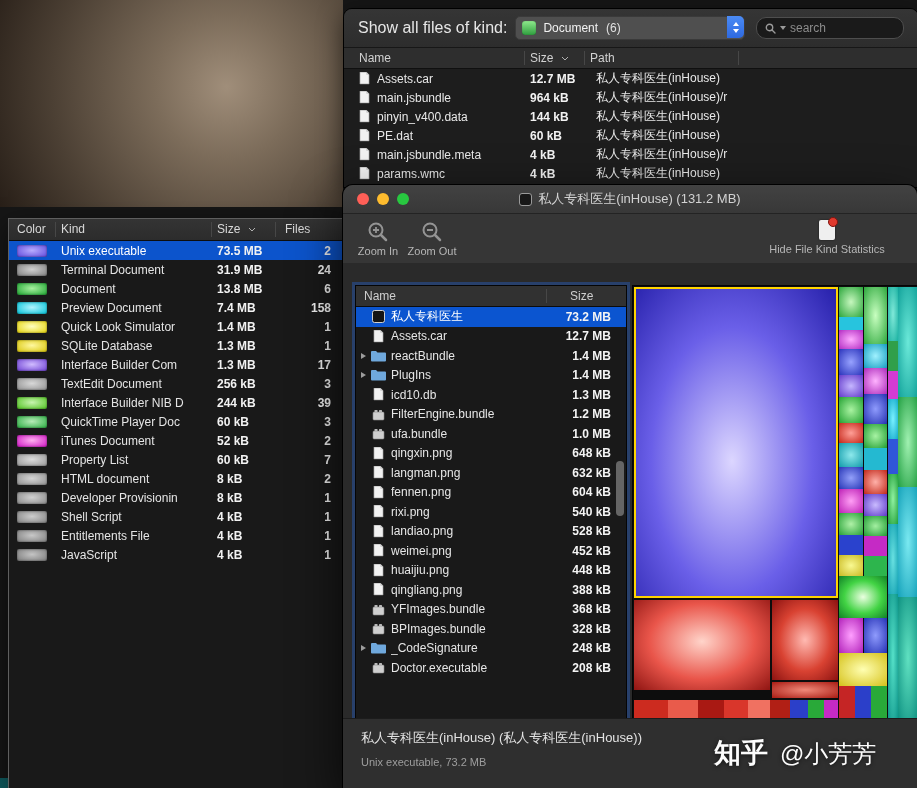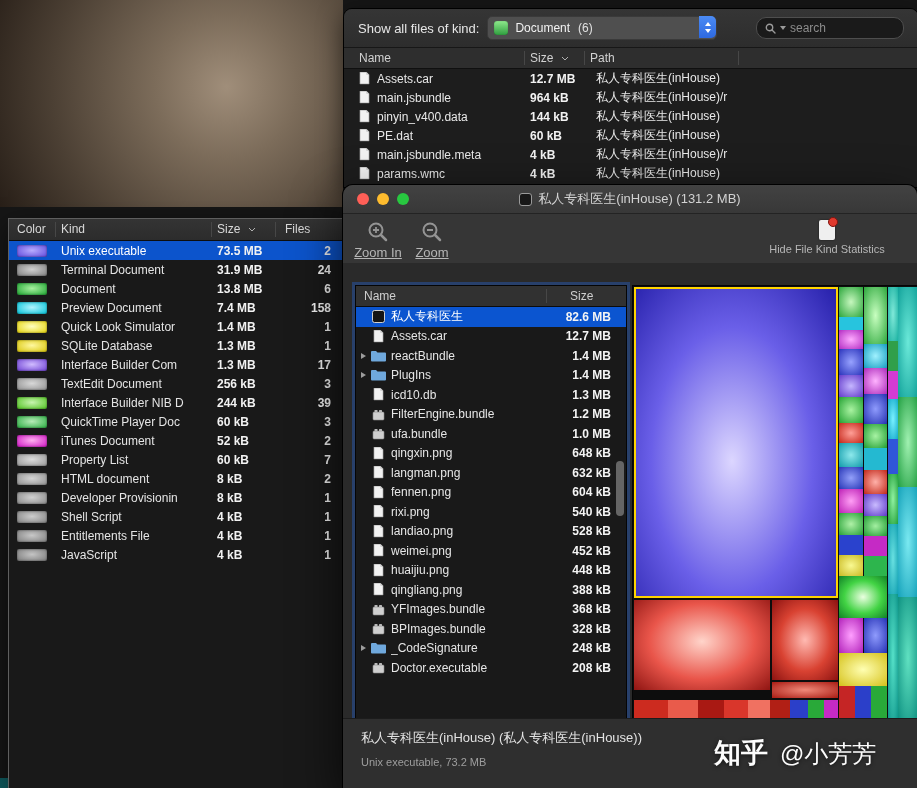--- a/index.html
+++ b/index.html
@@ -17,21 +17,21 @@
     color:#fcfcfc;text-shadow:0 1px 4px rgba(0,0,0,.6);}
   .wm-brand{font-size:27px;font-weight:700;text-align:center;}
   .wm-user{font-size:24px;font-weight:400;}
 
   
   .files-win{position:absolute;left:343px;top:8px;width:574px;height:178px;z-index:1;
     background:#1d1d1d;border:1px solid #000;border-radius:9px 9px 0 0;overflow:hidden;
     box-shadow:0 8px 24px rgba(0,0,0,.55);}
   .fw-toolbar{height:38px;background:linear-gradient(#353535,#2d2d2d);border-bottom:1px solid #171717;
     display:flex;align-items:center;padding:0 14px;}
-  .fw-label{font-size:13px;color:#e6e6e6;white-space:nowrap;}
+  .fw-label{font-size:16px;color:#e6e6e6;white-space:nowrap;}
   .fw-dropdown{margin-left:8px;width:228px;height:22px;background:#4f4f4f;border:1px solid #3a3a3a;
     border-radius:5px;display:flex;align-items:center;position:relative;cursor:default;}
   .chip{width:14px;height:14px;border-radius:3px;margin:0 7px 0 6px;
     background:linear-gradient(#8ee88c,#2f9e3f);box-shadow:inset 0 0 1px rgba(0,0,0,.5);}
   .fw-dd-text{font-size:12px;color:#f2f2f2;}
   .fw-dd-count{font-size:12px;color:#e0e0e0;margin-left:8px;}
   .stepper{position:absolute;right:0;top:-1px;width:17px;height:22px;border-radius:0 5px 5px 0;
     background:linear-gradient(#4b8bf5,#2e69e0);display:flex;flex-direction:column;align-items:center;justify-content:center;gap:3px;}
   .tri-up{width:0;height:0;border-left:3.5px solid transparent;border-right:3.5px solid transparent;border-bottom:4px solid #fff;}
   .tri-dn{width:0;height:0;border-left:3.5px solid transparent;border-right:3.5px solid transparent;border-top:4px solid #fff;}
@@ -68,21 +68,21 @@
     background:#2d2d2d;border-radius:10px 10px 0 0;overflow:hidden;
     box-shadow:0 18px 50px rgba(0,0,0,.75),0 0 0 1px #000;}
   .titlebar{height:28px;background:linear-gradient(#424242,#383838);border-bottom:1px solid #232323;
     position:relative;display:flex;align-items:center;justify-content:center;}
   .lights{position:absolute;left:14px;top:8px;display:flex;gap:8px;}
   .light{width:12px;height:12px;border-radius:50%;}
   .title-wrap{display:flex;align-items:center;gap:6px;}
   .title-ic{width:13px;height:13px;border-radius:3px;background:#181818;border:1px solid #9a9a9a;box-sizing:border-box;}
   .title-text{font-size:13px;color:#d2d2d2;white-space:nowrap;}
   .toolbar{height:49px;background:#363636;border-bottom:1px solid #222;position:relative;}
-  .tb-btn{position:absolute;top:4px;width:54px;text-align:center;color:#b6b6b6;font-size:13px;cursor:default;text-decoration:underline;}
+  .tb-btn{position:absolute;top:4px;width:54px;text-align:center;color:#b6b6b6;font-size:11px;cursor:default;}
   .tb-btn .ic{height:27px;display:flex;align-items:center;justify-content:center;}
   .tb-zoom-in{left:8px;} .tb-zoom-out{left:62px;}
   .tb-right{position:absolute;right:6px;top:4px;width:168px;text-align:center;color:#b6b6b6;font-size:11px;}
   .stats-ic{width:16px;height:20px;background:#efefef;border-radius:2px;margin:2px auto 3px;position:relative;box-shadow:0 0 2px rgba(0,0,0,.6);}
   .stats-dot{position:absolute;right:-3px;top:-3px;width:8px;height:8px;border-radius:50%;background:#e03a2e;border:1px solid #7e1510;}
   .content{position:absolute;top:78px;left:0;right:0;bottom:70px;background:#2a2a2a;}
 
   .tree-pane{position:absolute;left:12px;top:22px;width:270px;height:433px;background:#191919;
     border:1px solid #050505;box-sizing:content-box;
     box-shadow:0 0 0 3px rgba(36,100,214,.38);}
@@ -446,21 +446,21 @@
       <div class="tree-rows">
           <div class="tree-row selected">
     <span class="disc"></span>
     <span class="ticon show">
       <svg width="13" height="13" viewBox="0 0 13 13">
                 <rect x="0.5" y="0.5" width="12" height="12" rx="2" fill="#141414" stroke="#d0d0d0"></rect>
               </svg>
     </span>
 
     <span class="tname">私人专科医生</span>
-    <span class="tsize">82.6 MB</span>
+    <span class="tsize">73.2 MB</span>
   </div>
           <div class="tree-row">
     <span class="disc"></span>
 
     <span class="ticon show">
       <svg width="11" height="13" viewBox="0 0 12 14">
                 <path d="M1 0 h7 l3 3 v10 h-10 z" fill="#f2f2f2" stroke="#8a8a8a" stroke-width="0.6"></path>
                 <path d="M8 0 l3 3 h-3 z" fill="#c9c9c9"></path>
               </svg>
     </span>

